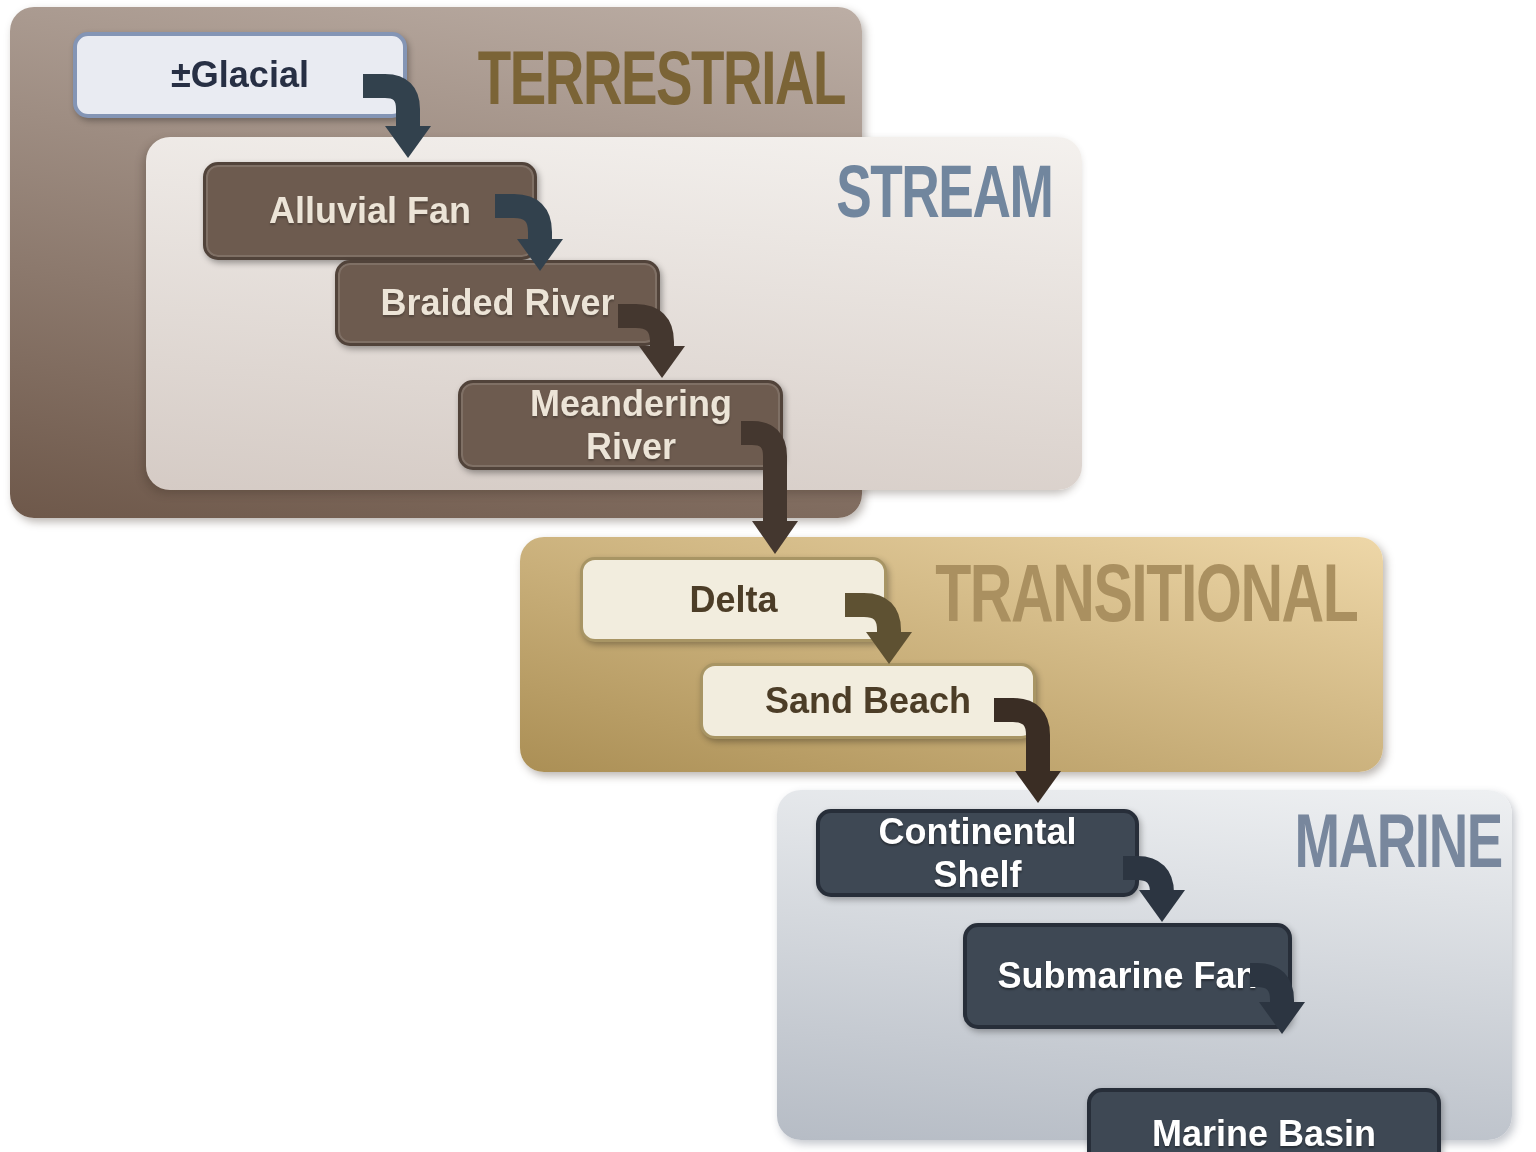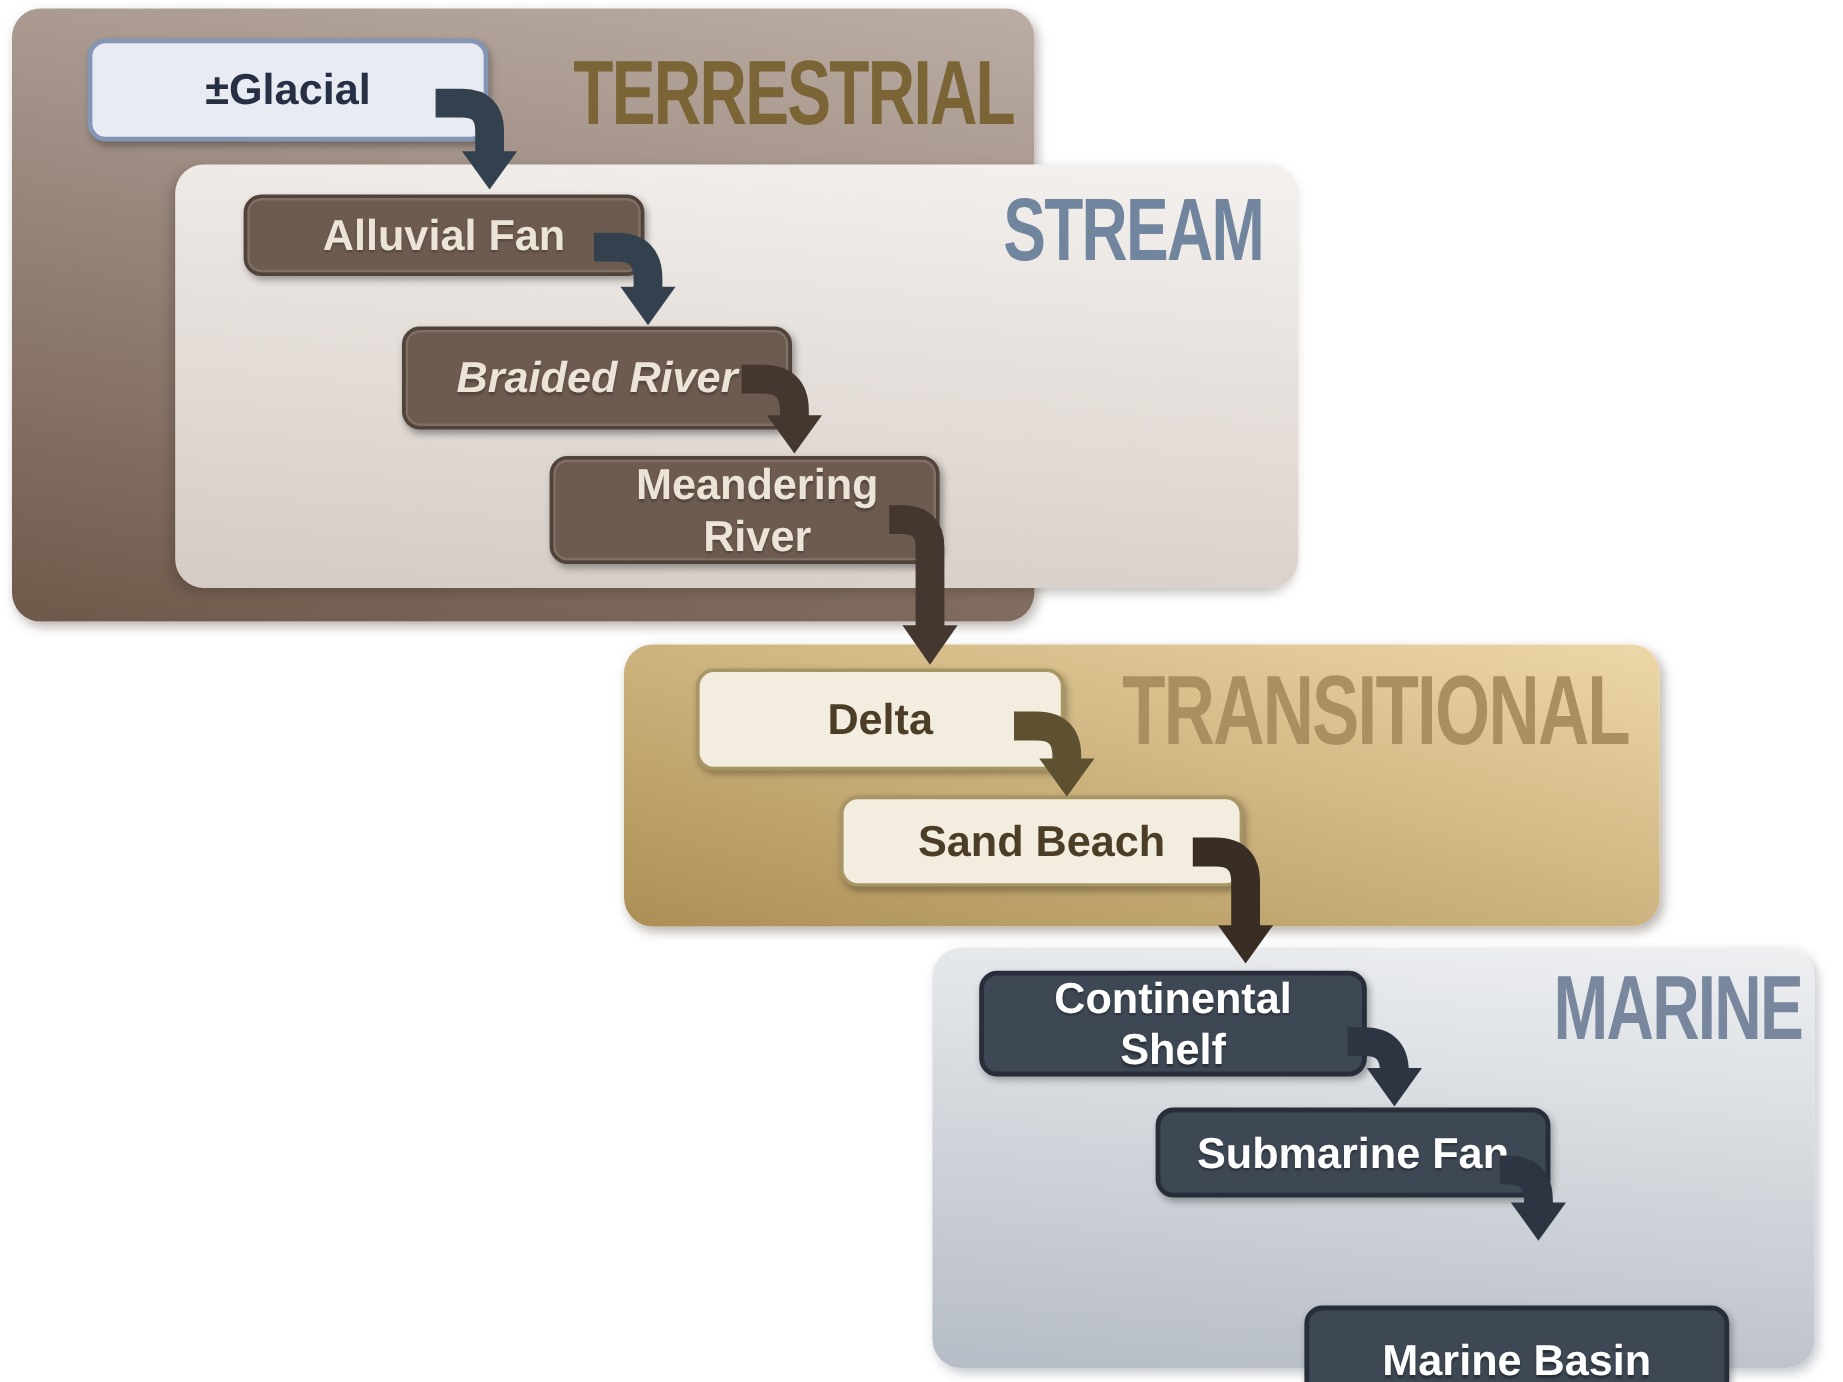--- a/index.html
+++ b/index.html
@@ -80,27 +80,27 @@
     color: var(--box-cream-text);
   }
   .node-slate {
     background: var(--box-slate-fill);
     border: 4px solid var(--box-slate-border);
     color: var(--box-slate-text);
     text-shadow: 0 2px 2px rgba(0,0,0,.35);
   }
 
   #box-glacial            { left: 33px;   top: 32px;   width: 334px; height: 86px; }
-  #box-alluvial-fan       { left: 163px;  top: 162px;  width: 334px; height: 68px; }
-  #box-braided-river      { left: 295px;  top: 272px;  width: 325px; height: 86px; font-style: italic; }
+  #box-alluvial-fan       { left: 163px;  top: 162px;  width: 334px; height: 98px; }
+  #box-braided-river      { left: 295px;  top: 260px;  width: 325px; height: 86px; }
   #box-meandering-river   { left: 418px;  top: 380px;  width: 325px; height: 90px; padding-left: 21px; }
   #box-delta              { left: 540px;  top: 557px;  width: 307px; height: 85px; }
   #box-sand-beach         { left: 660px;  top: 663px;  width: 336px; height: 76px; }
   #box-continental-shelf  { left: 776px;  top: 809px;  width: 323px; height: 88px; padding: 0 10px; }
-  #box-submarine-fan      { left: 923px;  top: 923px;  width: 329px; height: 75px; }
+  #box-submarine-fan      { left: 923px;  top: 923px;  width: 329px; height: 106px; }
   #box-marine-basin       { left: 1047px; top: 1088px; width: 354px; height: 91px; }
 
   
   #arrow-layer { position: absolute; left: 0; top: 0; z-index: 20; pointer-events: none; }
   #arrow-layer path { fill: none; stroke-width: 24; }
   .arrow-slate path     { stroke: var(--arrow-slate); }     .arrow-slate polygon     { fill: var(--arrow-slate); }
   .arrow-brown path     { stroke: var(--arrow-brown); }     .arrow-brown polygon     { fill: var(--arrow-brown); }
   .arrow-olive path     { stroke: var(--arrow-olive); }     .arrow-olive polygon     { fill: var(--arrow-olive); }
   .arrow-darkbrown path { stroke: var(--arrow-darkbrown); } .arrow-darkbrown polygon { fill: var(--arrow-darkbrown); }
   .arrow-darkslate path { stroke: var(--arrow-darkslate); } .arrow-darkslate polygon { fill: var(--arrow-darkslate); }

